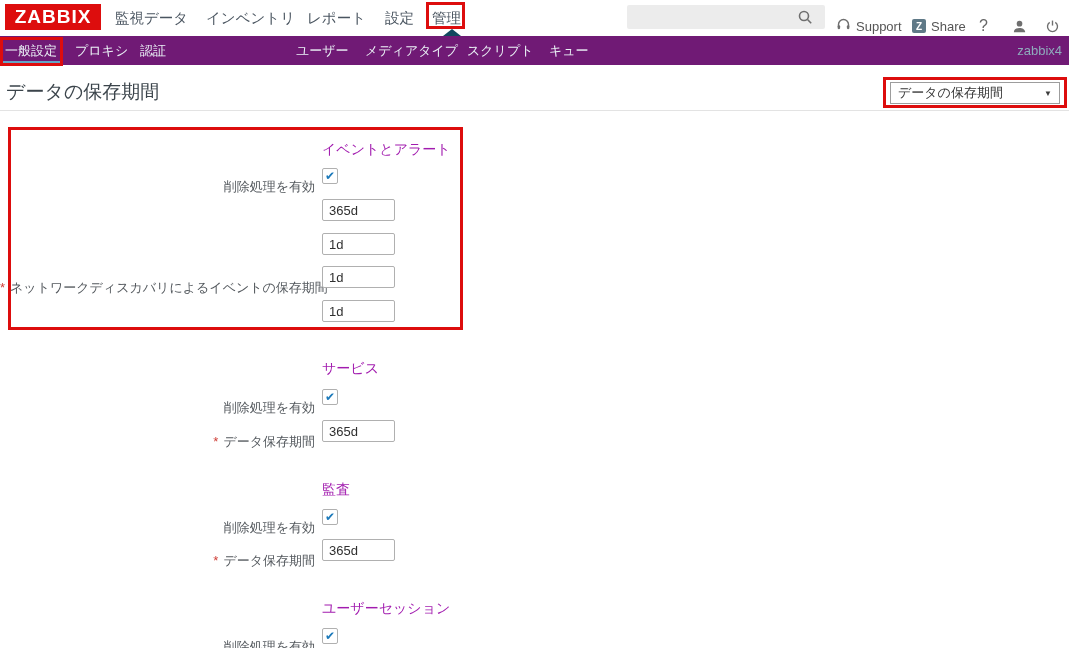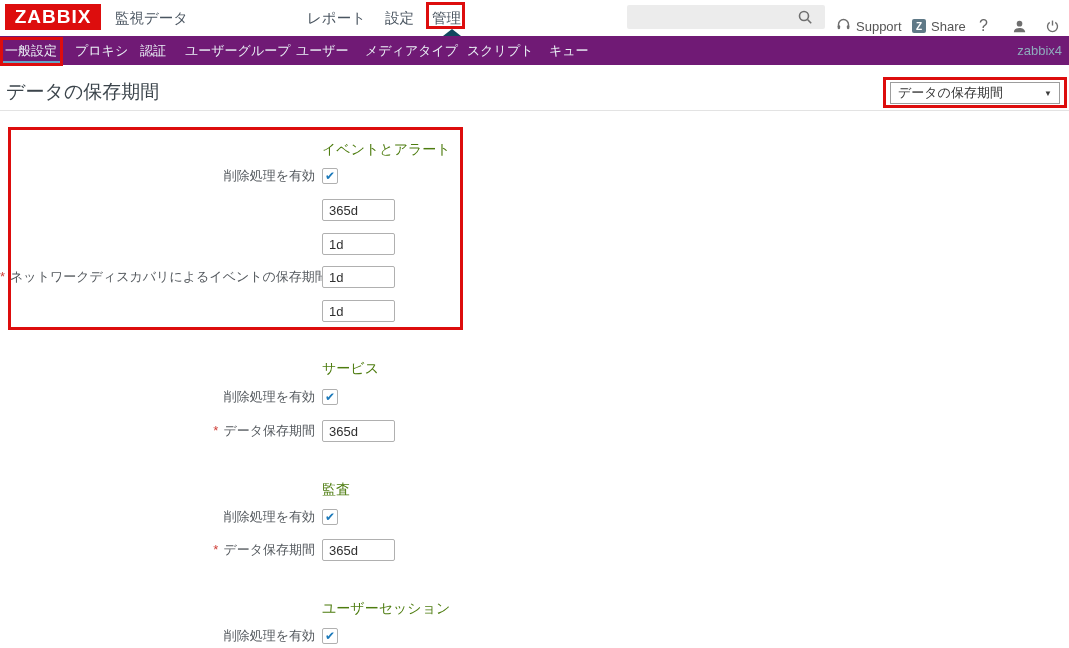--- a/index.html
+++ b/index.html
@@ -46,43 +46,44 @@
   .dd-caret { font-size:8px; color:#3c3c3c; }
 
   
   .ann { position:absolute; border:3px solid #dd0d0d; pointer-events:none; }
   #ann-admin    { left:426px; top:2px;   width:39px;  height:27px; }
   #ann-general  { left:0px;   top:37px;  width:63px;  height:29px; }
   #ann-dropdown { left:883px; top:77px;  width:184px; height:31px; }
   #ann-section  { left:8px;   top:127px; width:455px; height:203px; }
 
   
-  .sec-title { position:absolute; left:322px; font-size:14px; color:#4d7c0f; white-space:nowrap;font-family:Liberation Mono, monospace; }
+  .sec-title { position:absolute; left:322px; font-size:14px; color:#a21caf; white-space:nowrap;font-family:Liberation Mono, monospace; }
   .f-label { position:absolute; left:0; width:315px; text-align:right; font-size:13px;
-             color:#54595e; line-height:22px; white-space:nowrap; }
+             color:#54595e; line-height:22px; white-space:nowrap;margin-top:11px; }
   .req { color:#cf4039; margin-right:5px; font-size:13px; }
   .f-check { position:absolute; left:322px; width:16px; height:16px; background:#fff;
              border:1px solid #b0b0b0; border-radius:2px; display:flex; align-items:center;
              justify-content:center; cursor:pointer; }
   .f-check span { color:#1b79ba; font-size:12px; font-weight:bold; line-height:1; }
   .f-input { position:absolute; left:322px; width:73px; height:22px;
              border:1px solid #b0b0b0; border-radius:2px; font-size:13px; color:#2f2f2f;
              padding:0 6px; font-family:"Liberation Sans","DejaVu Sans",sans-serif; }
 </style>
 </head>
 <body>
 
 <div id="screen">
 
   <div class="hdr">
     <div class="logo">
       <span>ZABBIX</span>
     </div>
 
     <span class="menu-item" style="left:115px">監視データ</span>
+    <span class="menu-item" style="left:206px">インベントリ</span>
     <span class="menu-item" style="left:307px">レポート</span>
     <span class="menu-item" style="left:385px">設定</span>
     <span class="menu-item" style="left:432px">管理</span>
 
     <input class="searchbox" type="text" placeholder="" style="">
     <span class="search-ico">
       <svg width="16" height="16" viewBox="0 0 16 16">
         <circle cx="7" cy="7" r="4.5" fill="none" stroke="#6f6f6f" stroke-width="1.6"></circle>
         <line x1="10.5" y1="10.5" x2="14.2" y2="14.2" stroke="#6f6f6f" stroke-width="1.6"></line>
       </svg>
@@ -119,21 +120,20 @@
         <line x1="12" y1="2.5" x2="12" y2="10.5"></line>
       </svg>
     </span>
   </div>
 
   <div class="subnav">
     <div class="nav-arrow"></div>
     <span class="sub-item" style="left:5px">一般設定</span>
     <span class="sub-item" style="left:75px">プロキシ</span>
     <span class="sub-item" style="left:140px">認証</span>
-    <span class="sub-item" style="left:185px">ユーザーグループ</span>
     <span class="sub-item" style="left:296px">ユーザー</span>
     <span class="sub-item" style="left:365px">メディアタイプ</span>
     <span class="sub-item" style="left:467px">スクリプト</span>
     <span class="sub-item" style="left:549px">キュー</span>
     <div class="active-underline"></div>
     <span class="server-name">zabbix4</span>
   </div>
 
   <div class="page-title">データの保存期間</div>
   <div class="title-divider"></div>

